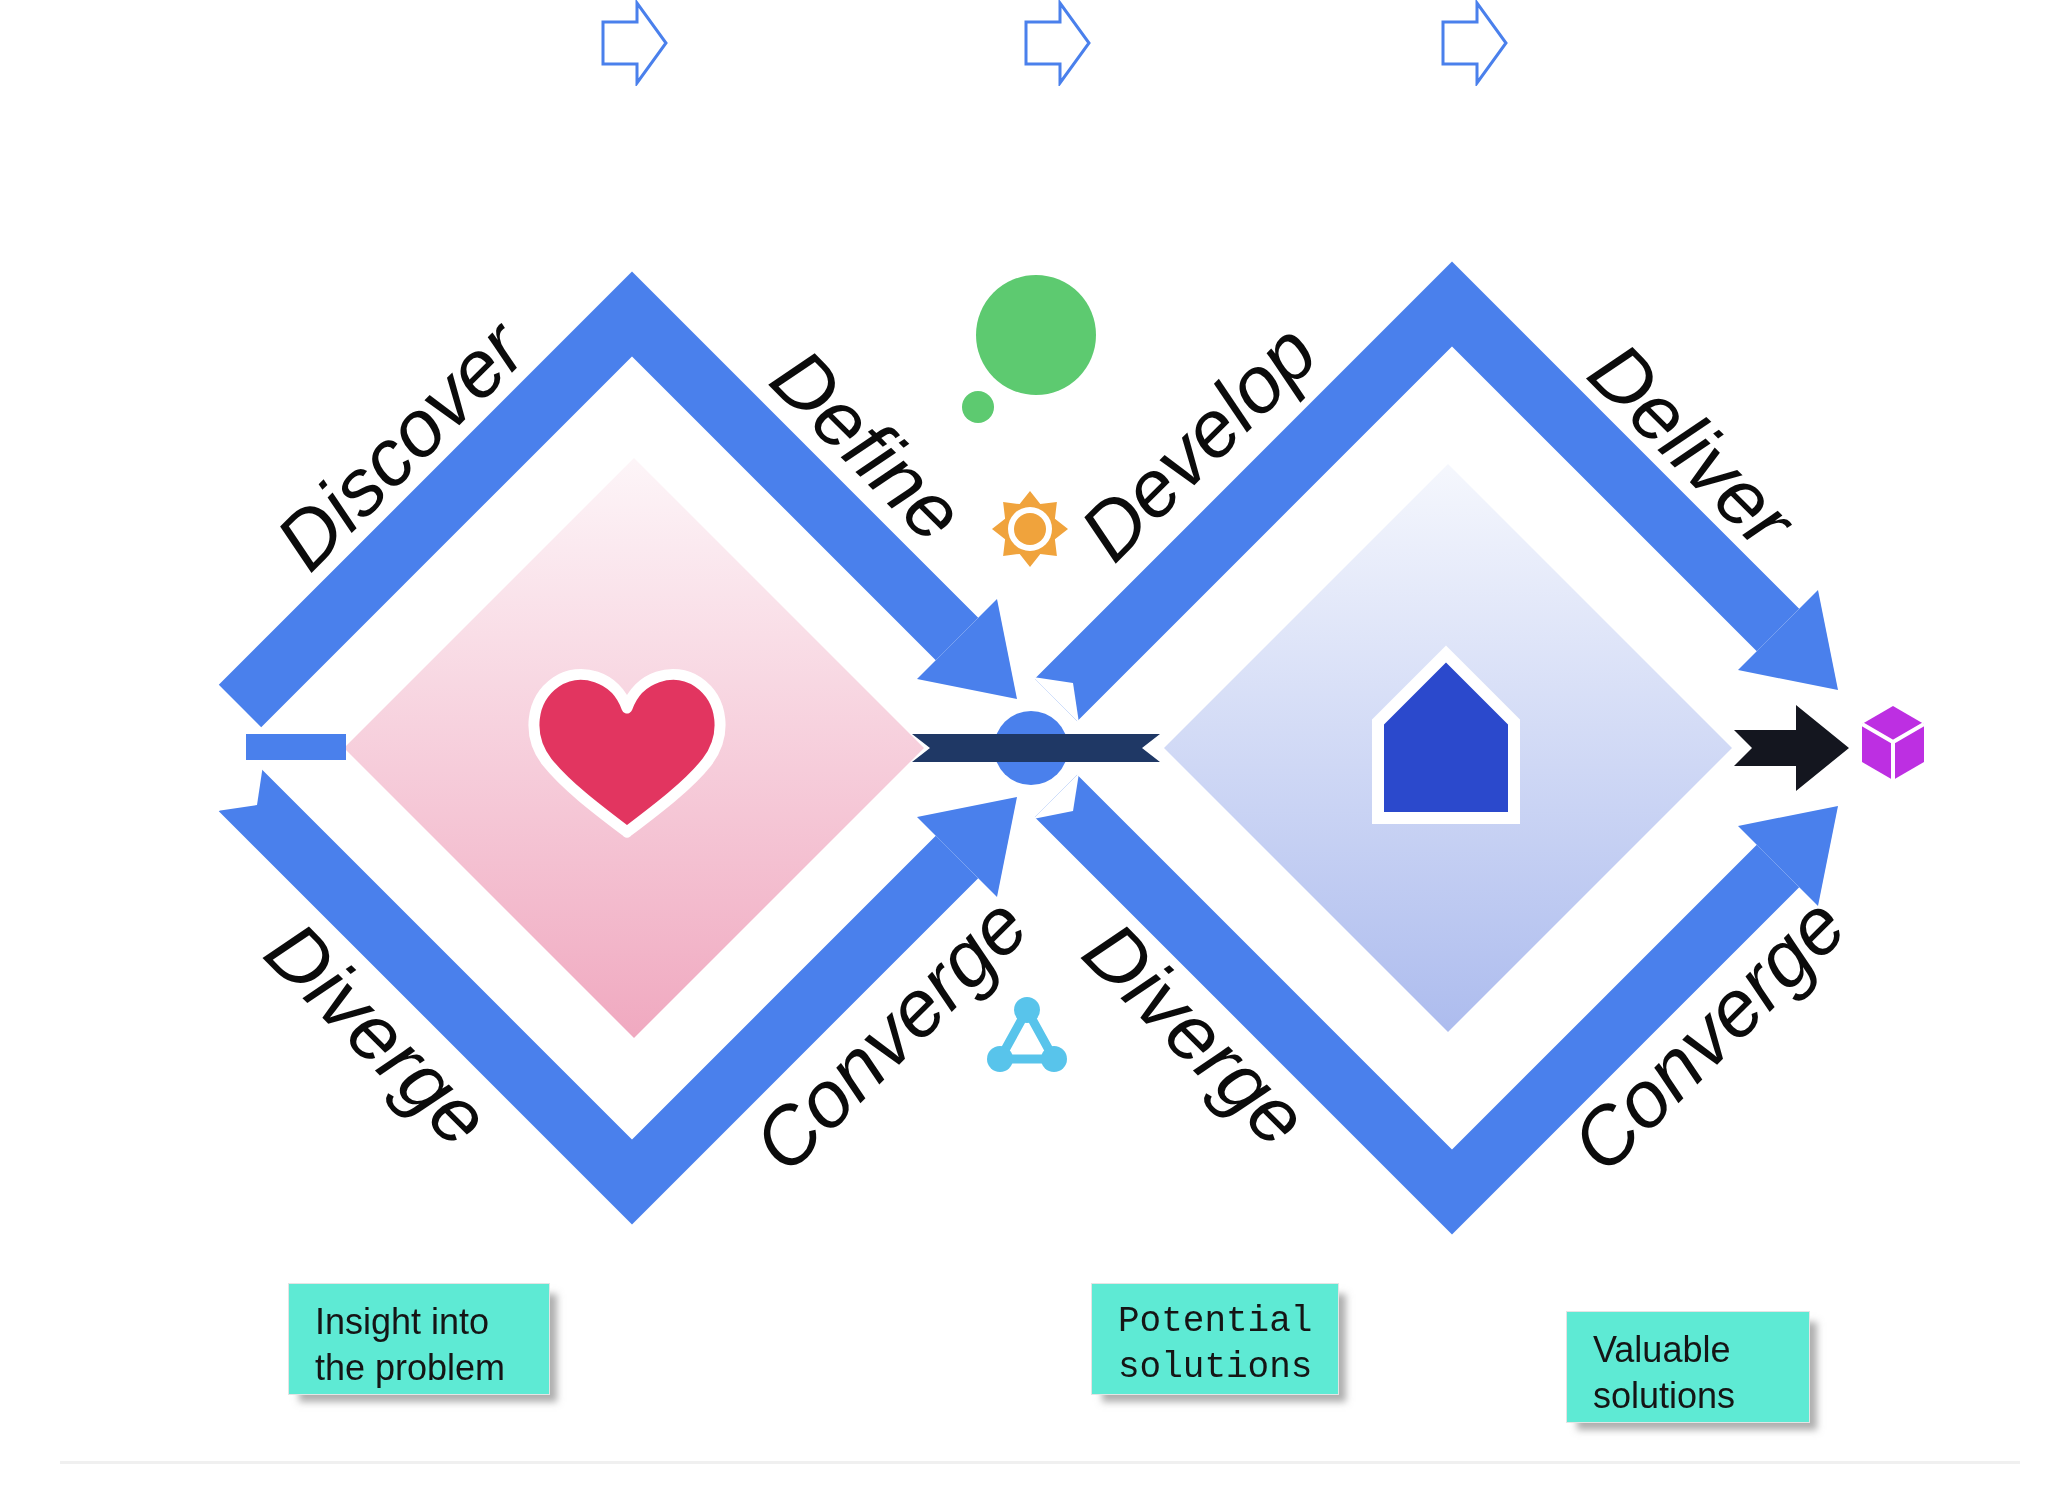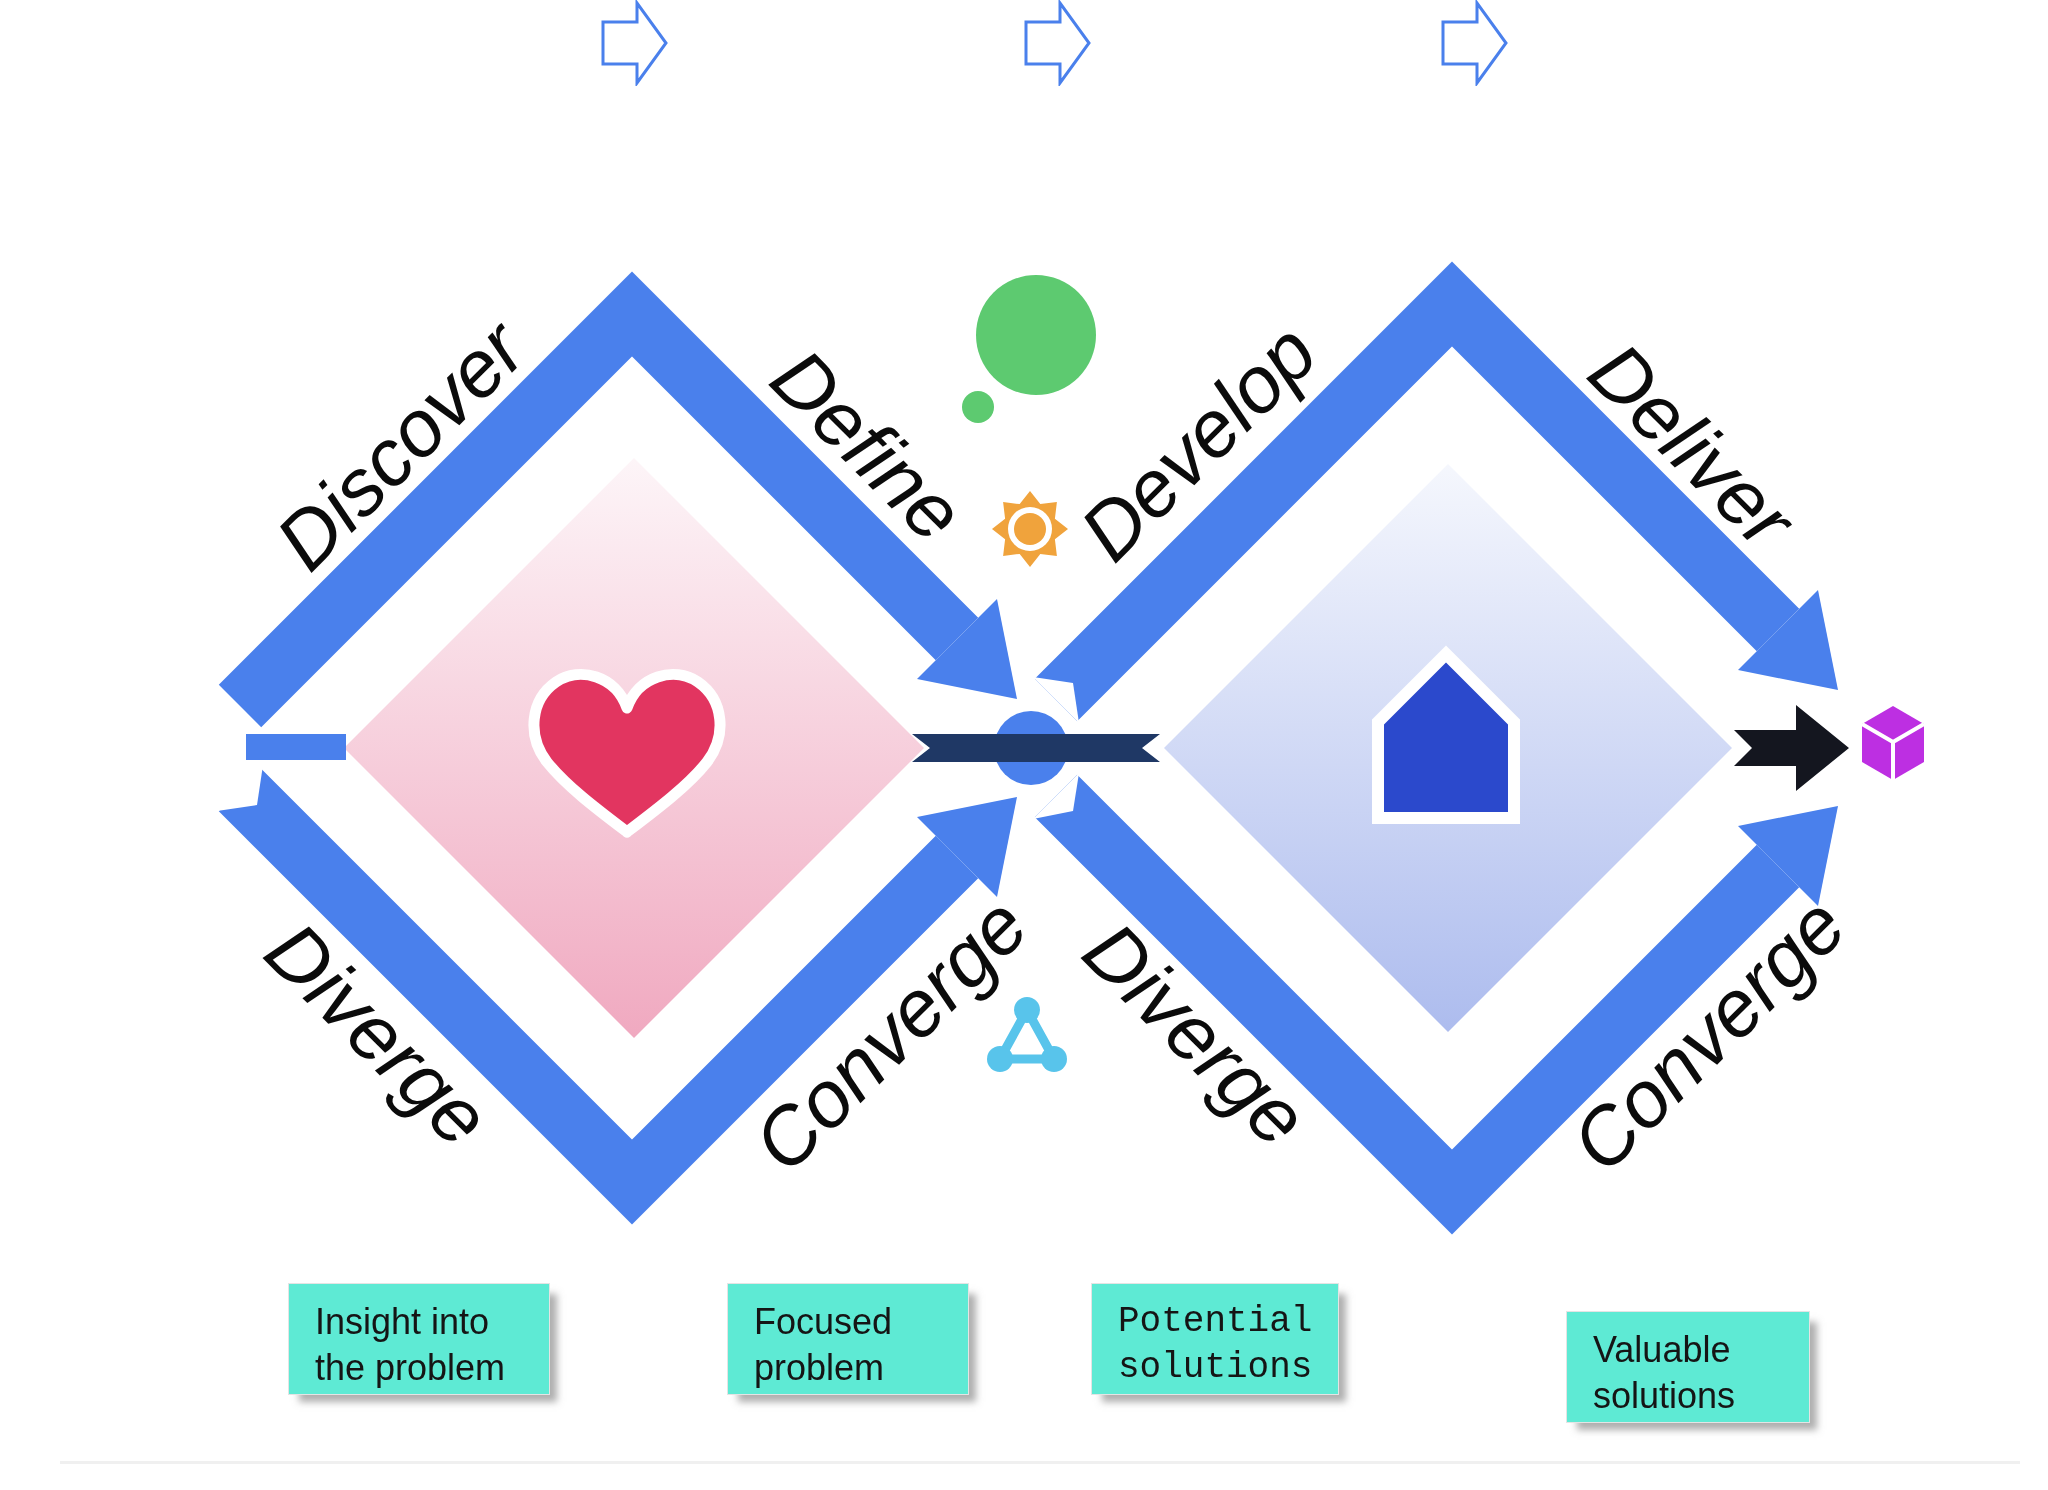--- a/index.html
+++ b/index.html
@@ -96,24 +96,20 @@
     <text class="phase-label" x="378" y="1034" dy=".35em" transform="rotate(45 378 1034)">Diverge</text>
     <text class="phase-label" x="890" y="1034" dy=".35em" transform="rotate(-45 890 1034)">Converge</text>
     <text class="phase-label" x="1196" y="1034" dy=".35em" transform="rotate(45 1196 1034)">Diverge</text>
     <text class="phase-label" x="1708" y="1034" dy=".35em" transform="rotate(-45 1708 1034)">Converge</text>
   </svg>
 
   <div class="stage-box" style="left:288px;width:262px;">
     <span>Insight into</span>
     <span>the problem</span>
   </div>
-  <div class="stage-box" style="left:727px;width:242px;">
-    <span>Focused</span>
-    <span>problem</span>
-  </div>
   <div class="stage-box" style="left:1091px;width:248px;font-family:Liberation Mono, monospace;">
     <span>Potential</span>
     <span>solutions</span>
   </div>
   <div class="stage-box" style="left:1566px;width:244px;margin-top:28px;">
     <span>Valuable</span>
     <span>solutions</span>
   </div>
 
   <svg class="flow-arrow-small" style="left:601px;" width="68" height="86" viewBox="0 0 68 86">

